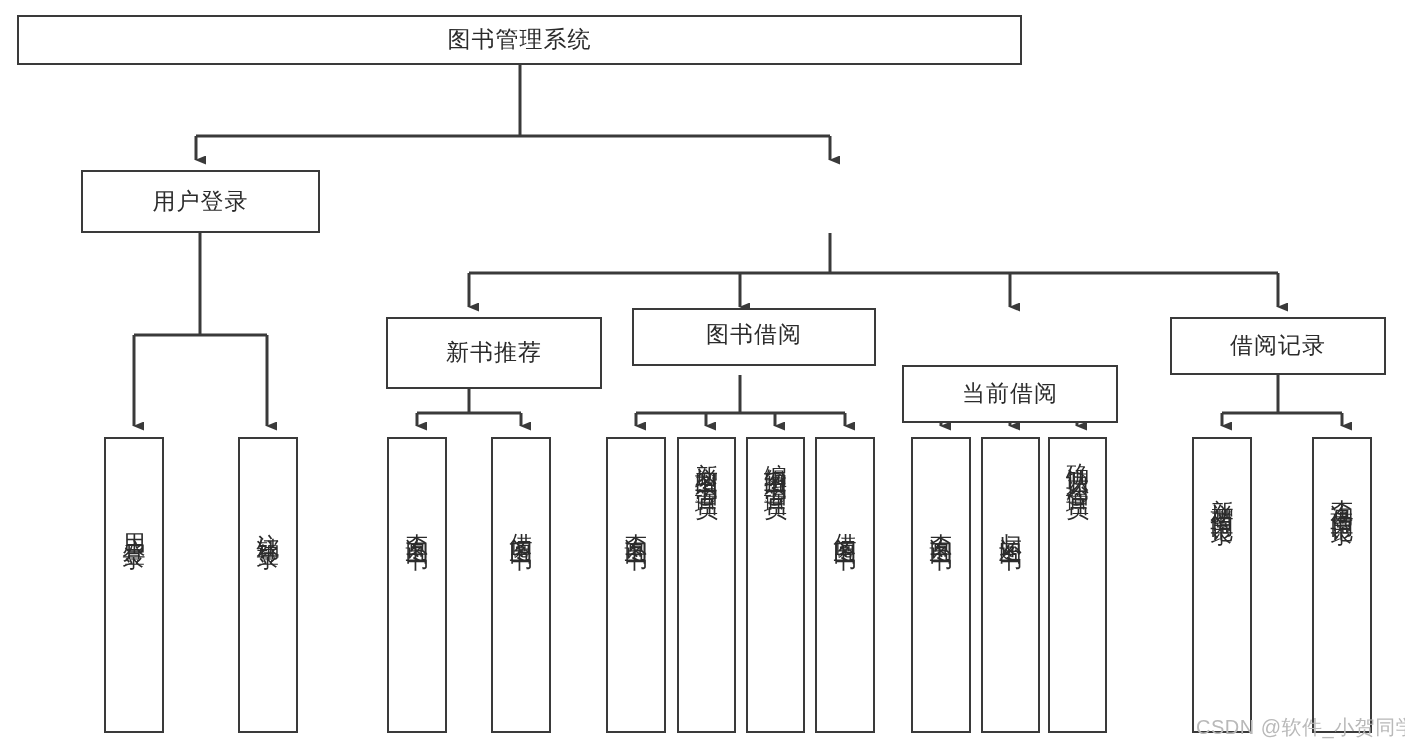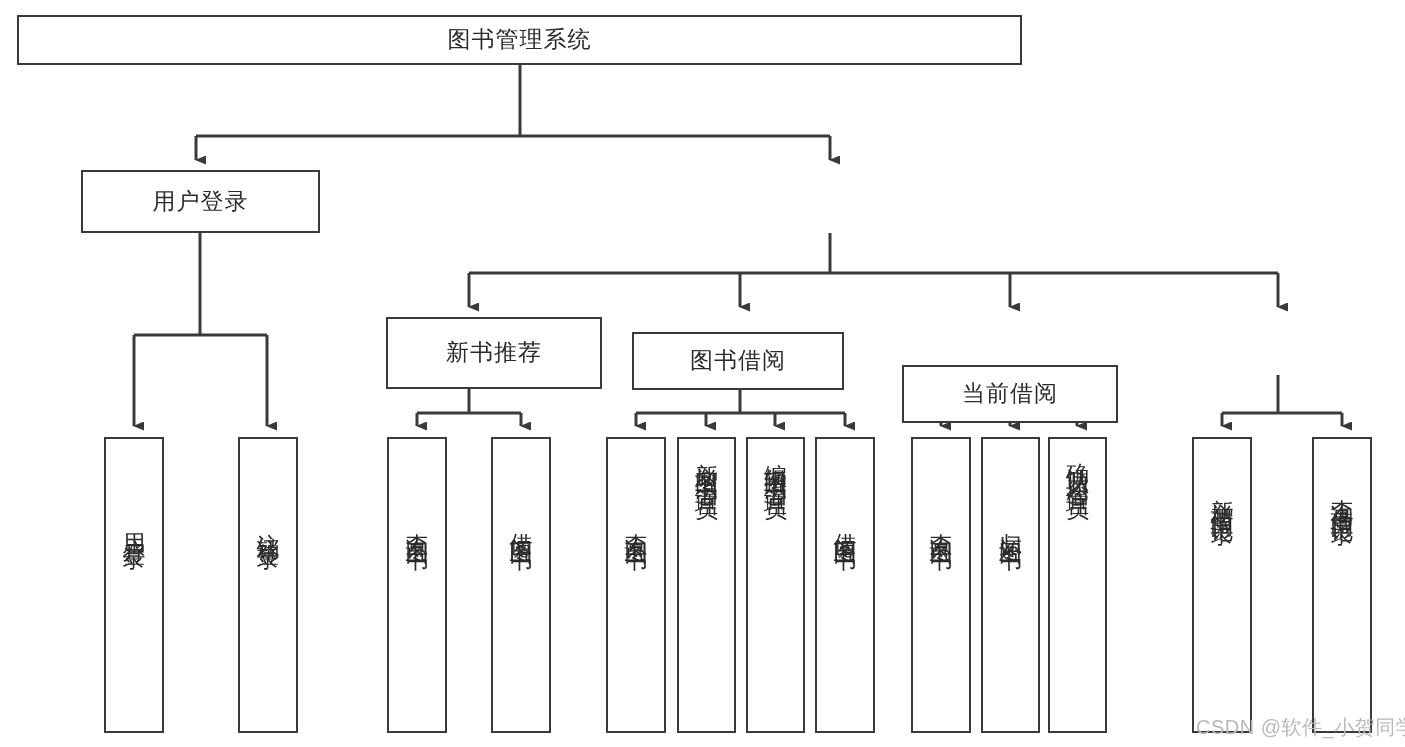--- a/index.html
+++ b/index.html
@@ -121,25 +121,28 @@
     <span class="label">图书管理系统</span>
   </div>
 
   <div class="node h-node" style="left:81px;top:170px;width:239px;height:63px;">
     <span class="label">用户登录</span>
   </div>
 
   <div class="node h-node" style="left:362px;top:317px;width:216px;height:72px;margin-left:24px;">
     <span class="label">新书推荐</span>
   </div>
-  <div class="node h-node" style="left:632px;top:332px;width:212px;height:58px;">
+  <div class="node h-node" style="left:632px;top:308px;width:244px;height:58px;font-family:Liberation Mono, monospace;">
     <span class="label">图书借阅</span>
   </div>
   <div class="node h-node" style="left:902px;top:317px;width:216px;height:58px;margin-top:48px;">
     <span class="label">当前借阅</span>
+  </div>
+  <div class="node h-node" style="left:1170px;top:317px;width:216px;height:58px;">
+    <span class="label">借阅记录</span>
   </div>
 
   <div class="node v-node" style="left:104px;top:437px;width:60px;height:296px;">
     <span class="label" style="margin-top:76px;">用户登录</span>
   </div>
   <div class="node v-node" style="left:238px;top:437px;width:60px;height:296px;">
     <span class="label" style="margin-top:76px;">注销登录</span>
   </div>
 
   <div class="node v-node" style="left:387px;top:437px;width:60px;height:296px;">

